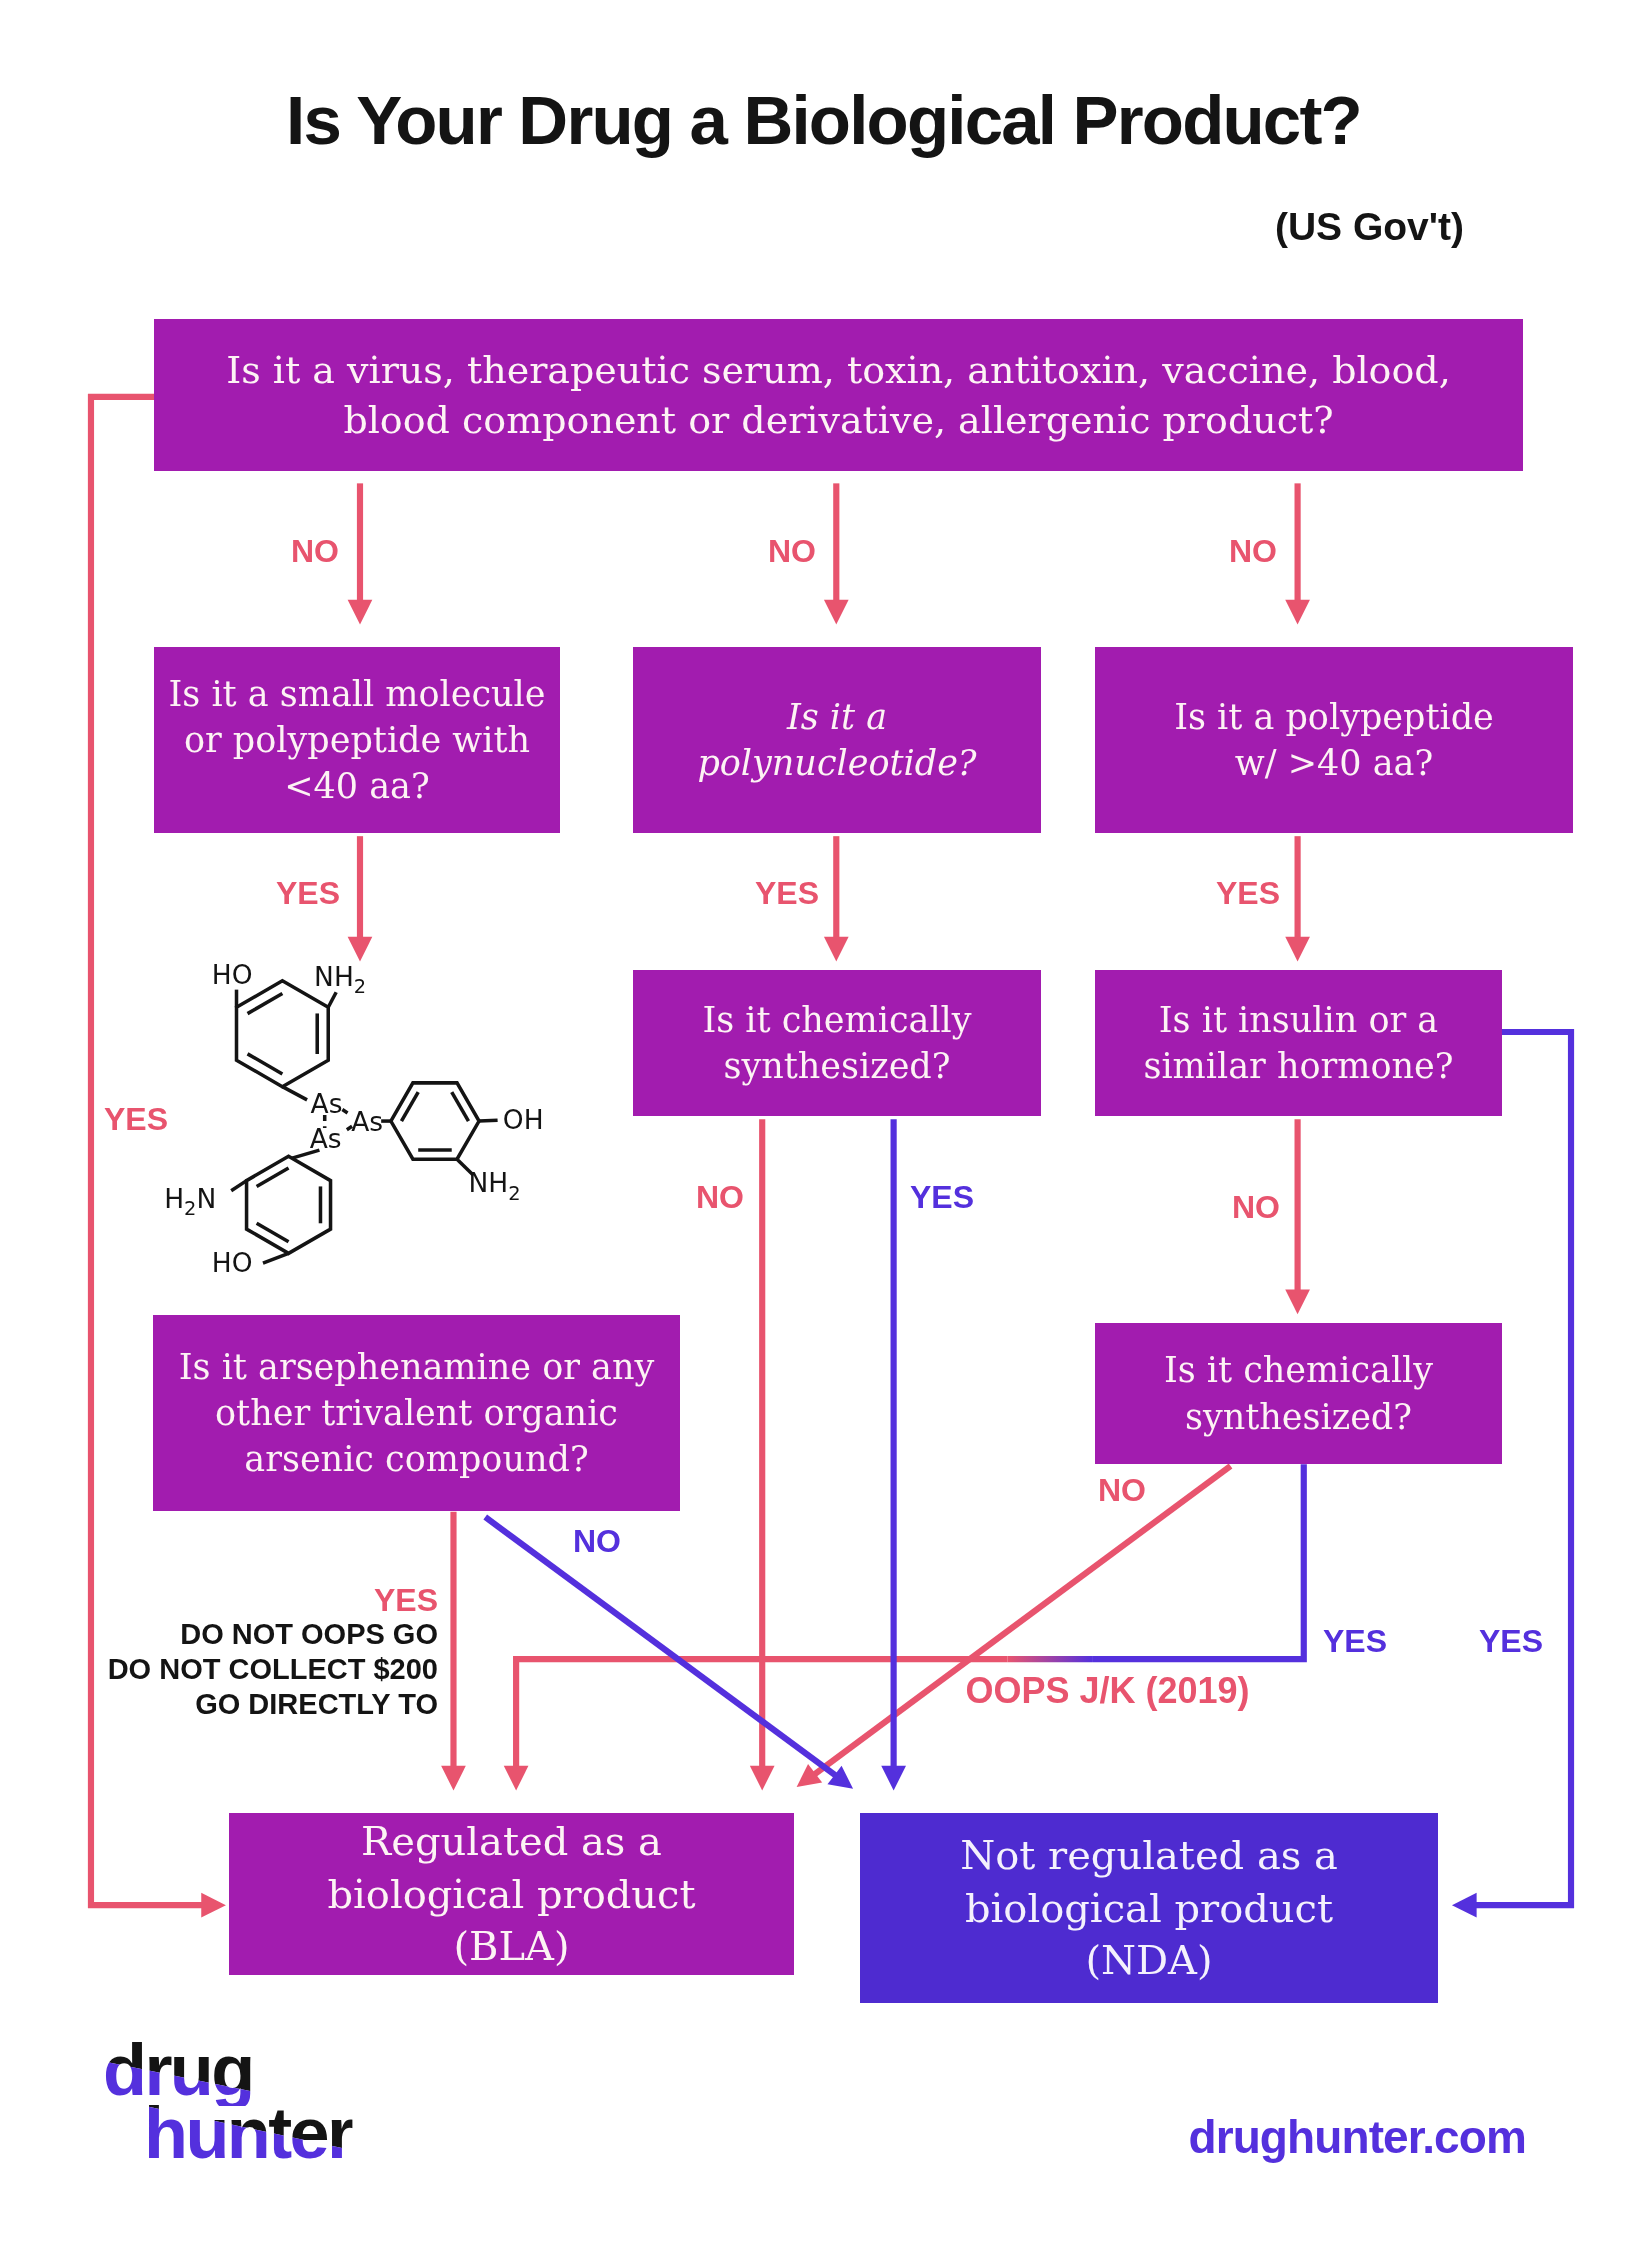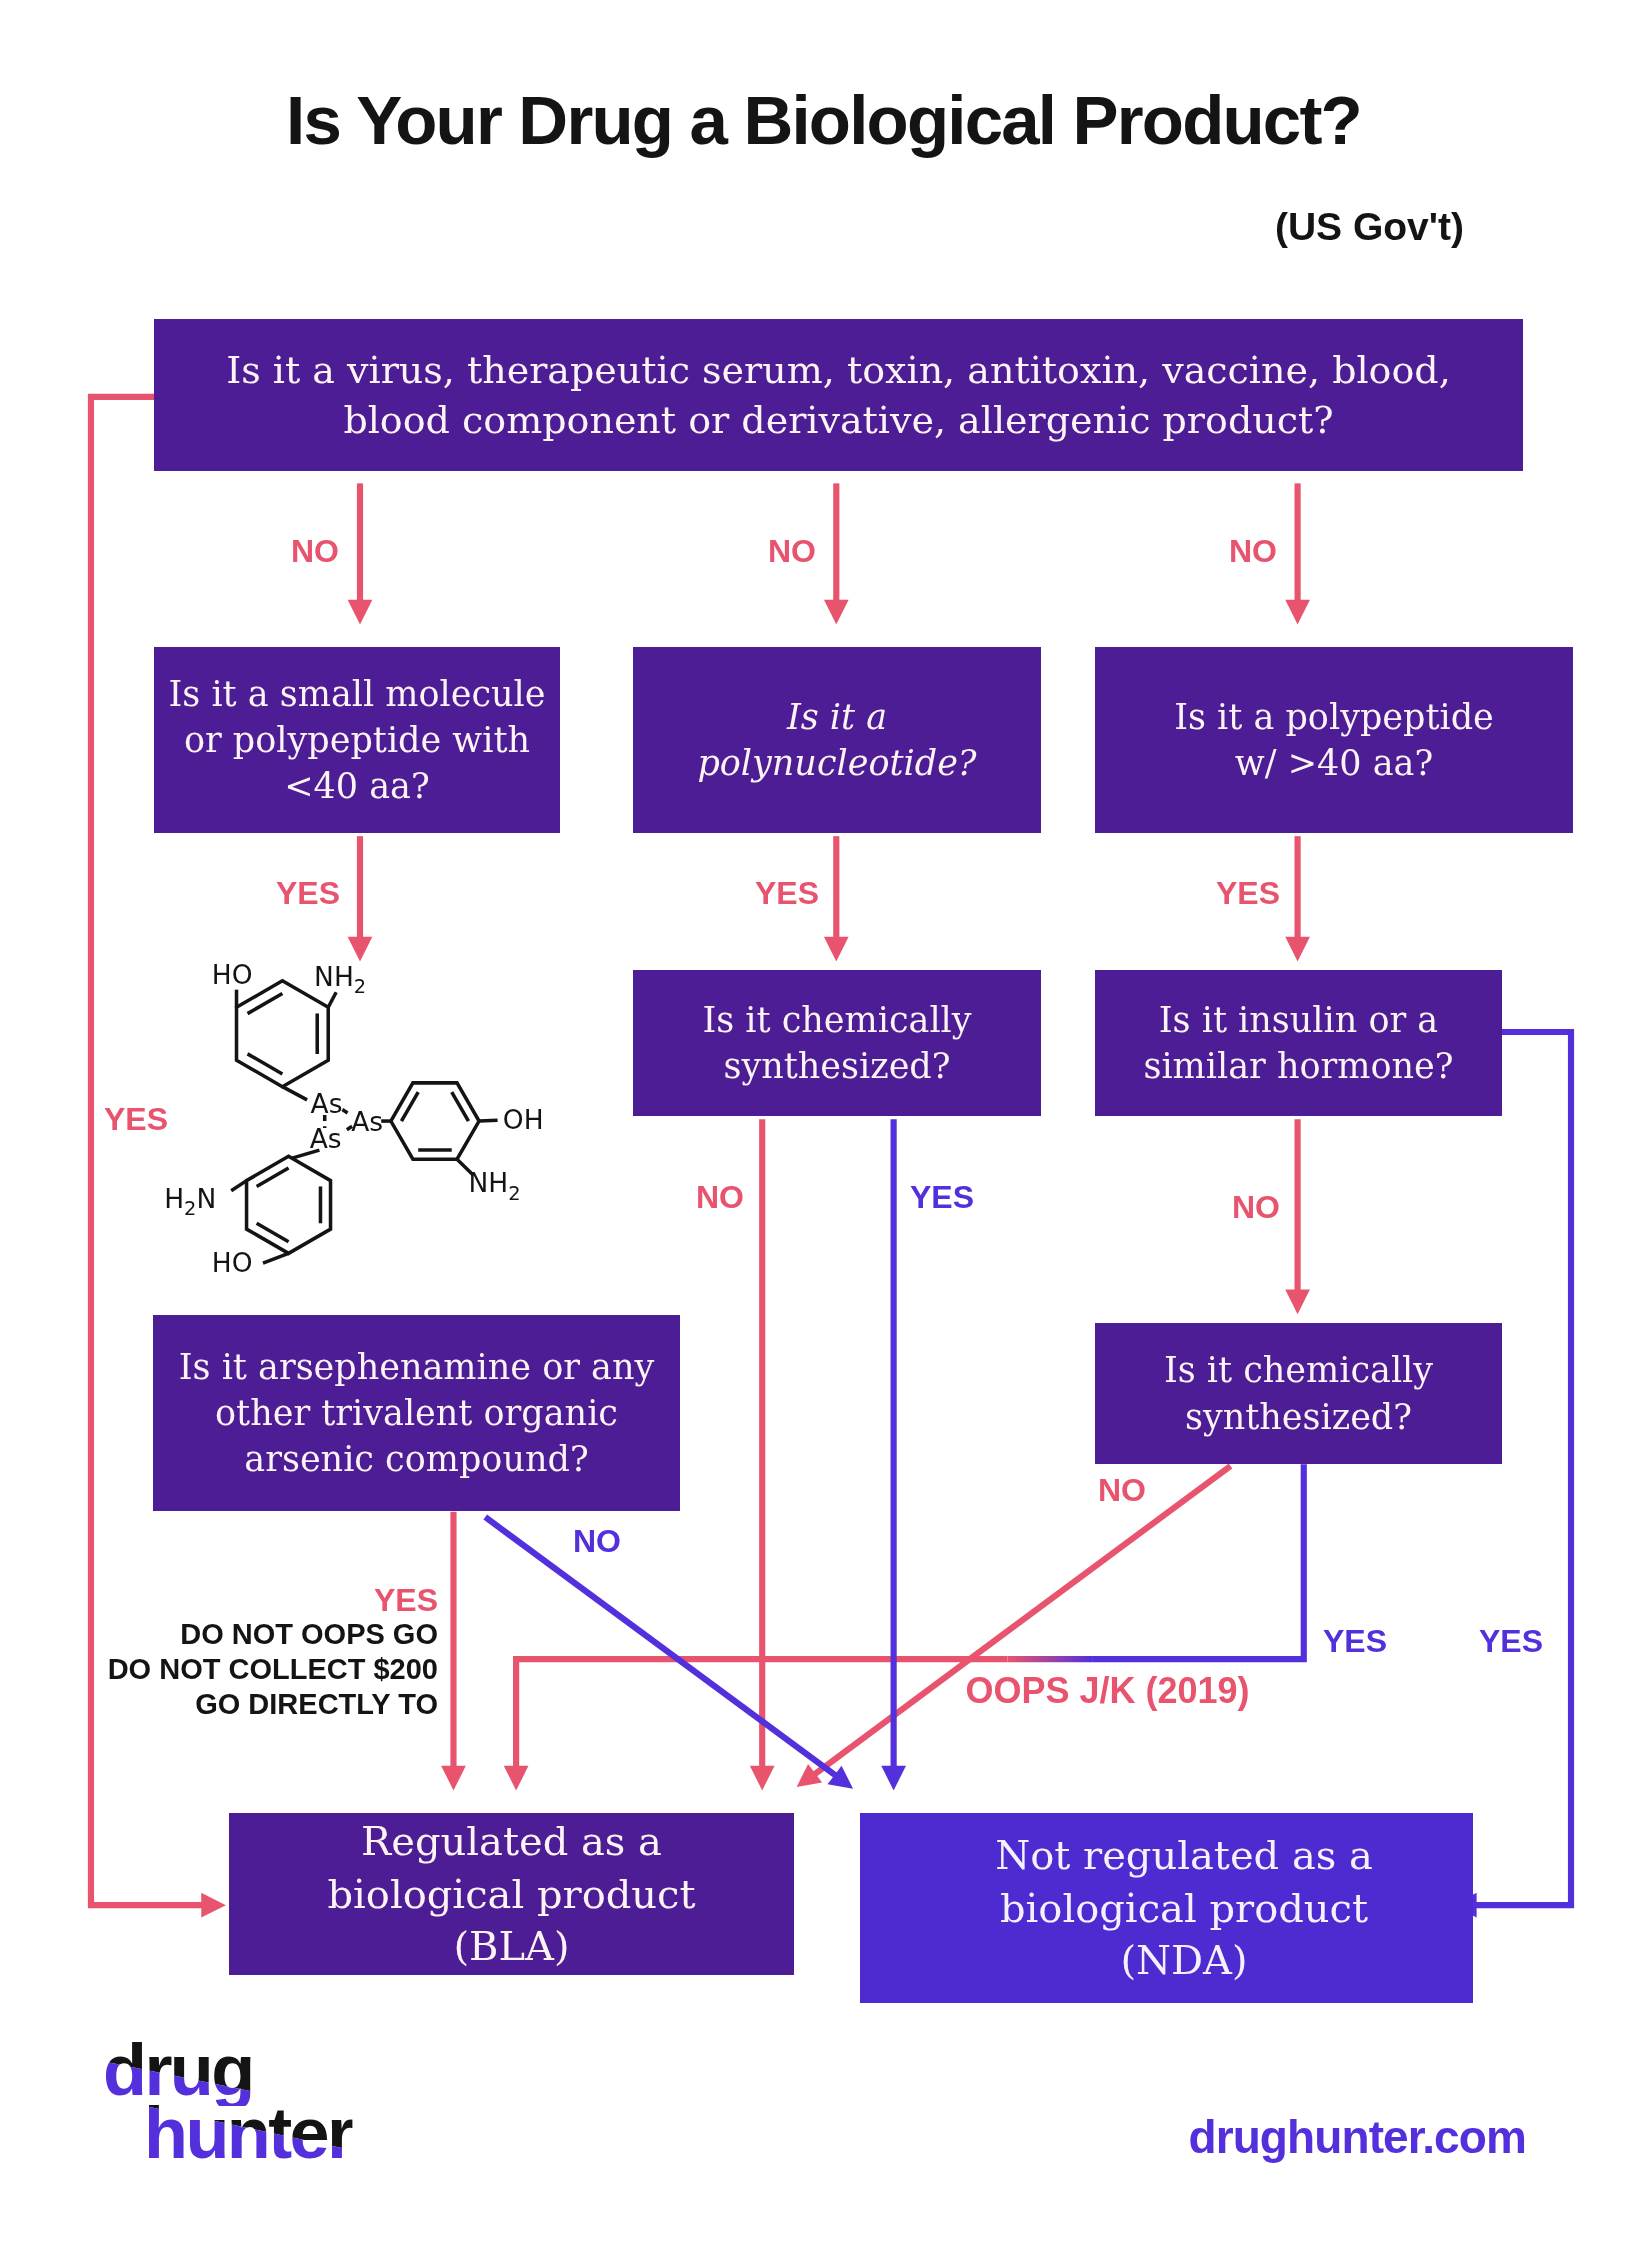--- a/index.html
+++ b/index.html
@@ -6,25 +6,25 @@
   body{width:1647px;height:2258px;position:relative;overflow:hidden;
        font-family:"Liberation Sans",sans-serif;}
   .abs{position:absolute;}
   
   .title{left:0;top:81px;width:1647px;text-align:center;
          font-size:69px;font-weight:700;letter-spacing:-1.8px;color:#141414;}
   .subtitle{left:0;top:205px;width:1464px;text-align:right;
             font-size:39px;font-weight:700;color:#141414;}
   
   .node{display:flex;flex-direction:column;justify-content:center;align-items:center;
-        background:#4c1d95;color:#fdf3f4;text-align:center;
+        background:#a21caf;color:#fdf3f4;text-align:center;
         font-family:"DejaVu Serif","Liberation Serif",serif;
         font-size:35px;line-height:1.32;z-index:2;}
   .node.big{font-size:38px;}
-  .node.purple{background:#4e2bd0;color:#f4f1fd;padding-left:35px;}
+  .node.purple{background:#4e2bd0;color:#f4f1fd;}
   .node.outcome{font-size:40px;}
   
   .elabel{font-size:32px;font-weight:700;color:#e8546e;z-index:3;white-space:nowrap;}
   .elabel.purple{color:#5430dd;}
   .elabel.r{text-align:right;}
   
   .monopoly{font-size:29px;line-height:1.2;font-weight:700;color:#141414;
             text-align:right;z-index:3;}
   .oops{font-size:36px;font-weight:700;color:#e8546e;text-align:center;z-index:3;}
   

